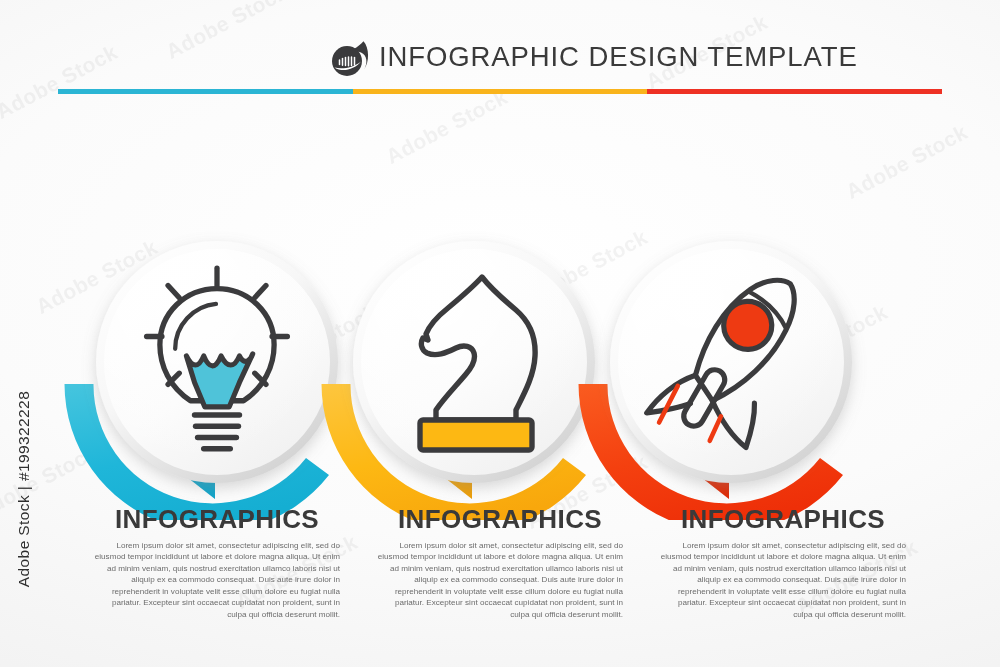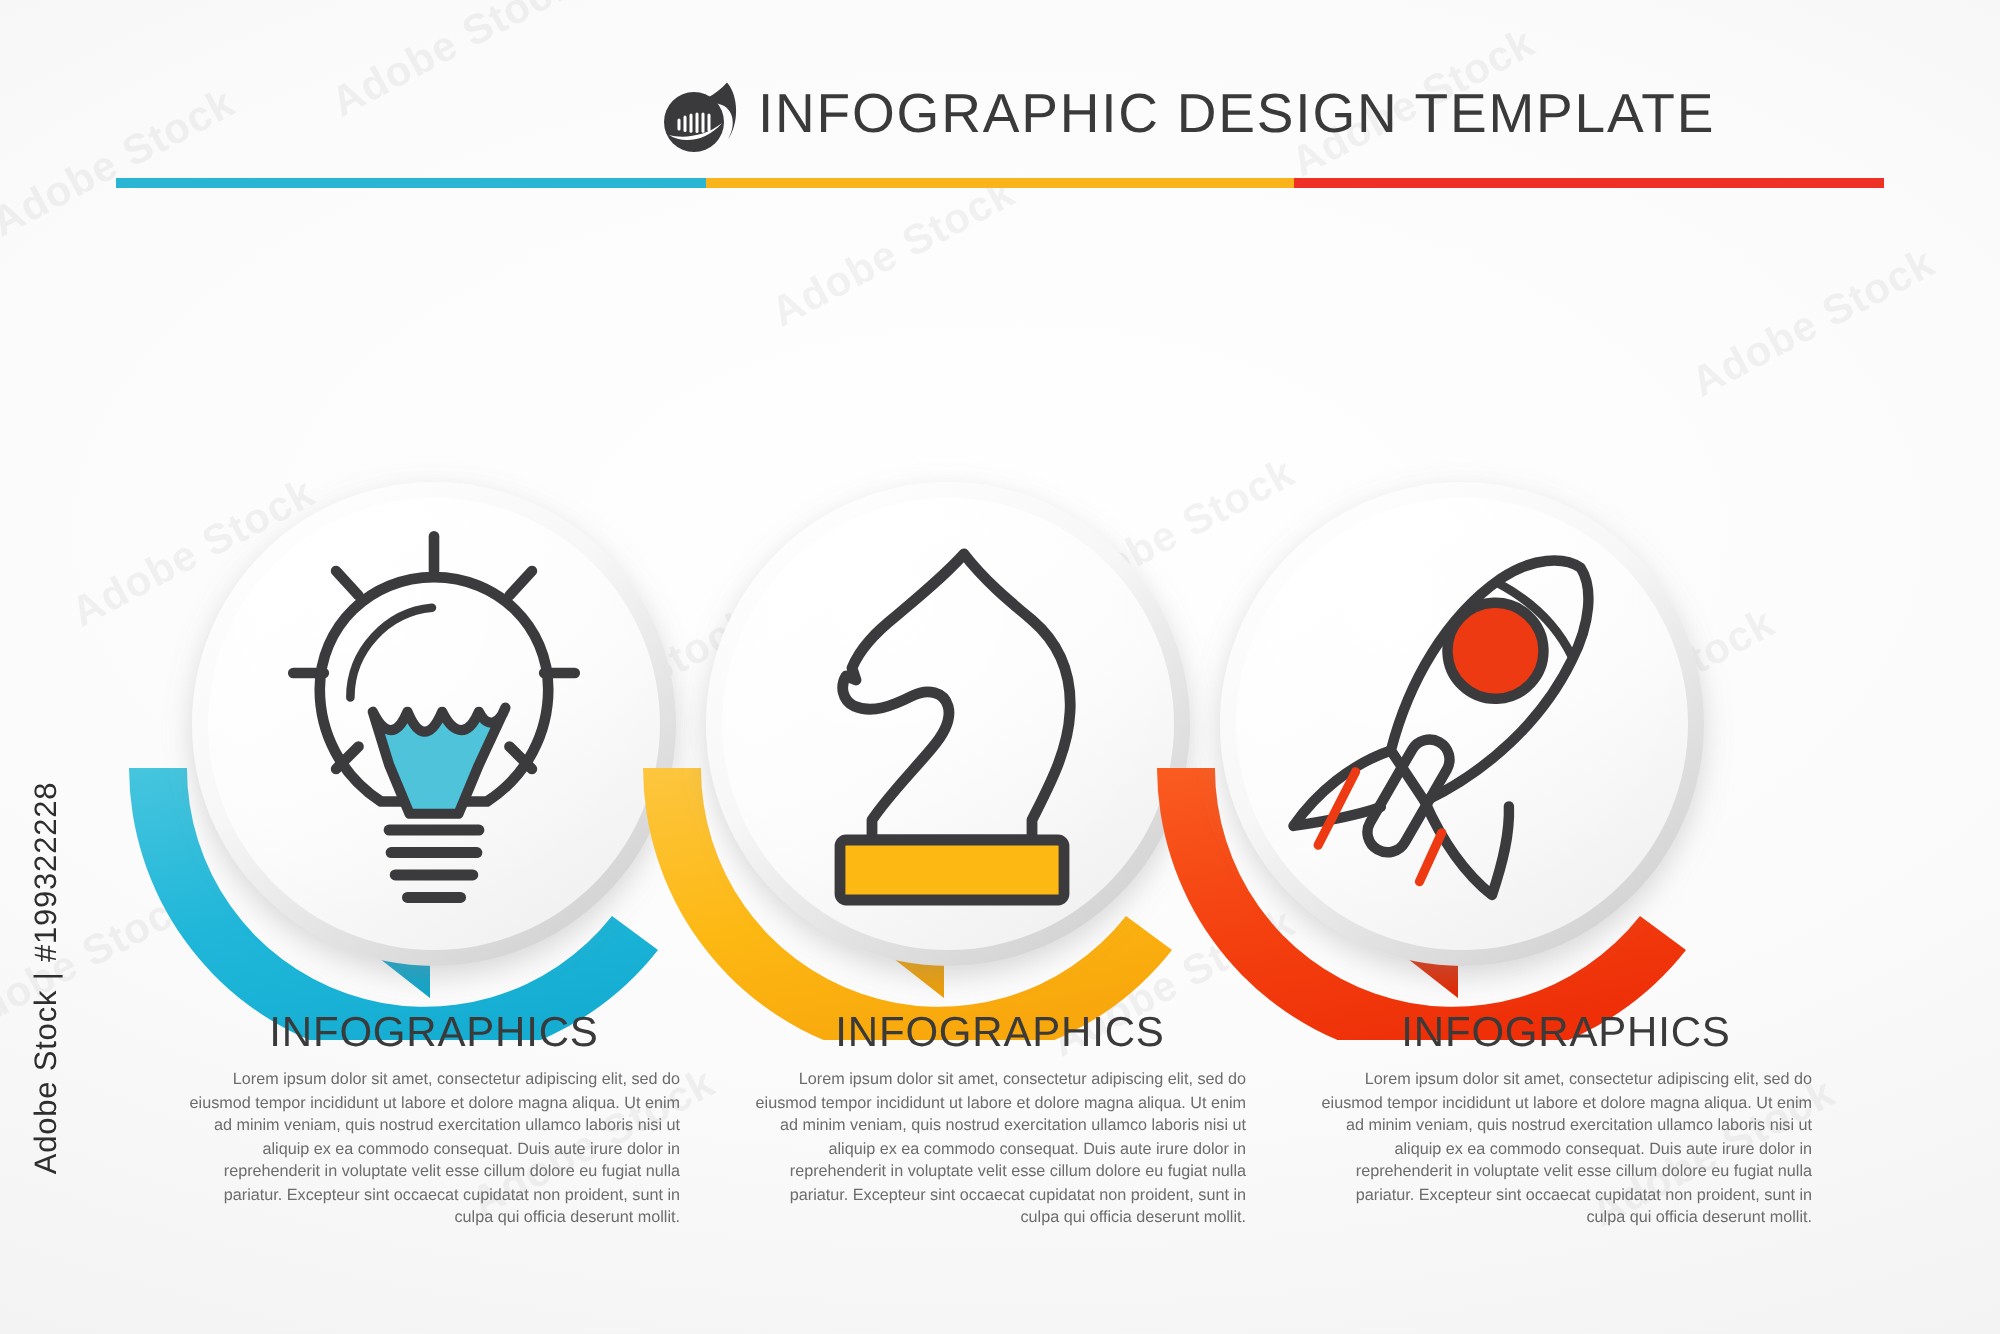--- a/index.html
+++ b/index.html
@@ -64,22 +64,22 @@
   }
 
   
   .col-text {
     position: absolute;
     top: 505px;
     width: 290px;
     text-align: center;
   }
   .col-title {
-    font-size: 21px;
-    font-weight: normal;
+    font-size: 26px;
+    font-weight: bold;
     color: #3a3a3a;
     letter-spacing: 0.4px;
     margin: 0 0 6px 0;
     line-height: 1.1;
   }
   .col-body {
     font-size: 8.1px;
     line-height: 1.42;
     color: #6c6c6c;
     margin: 0;

